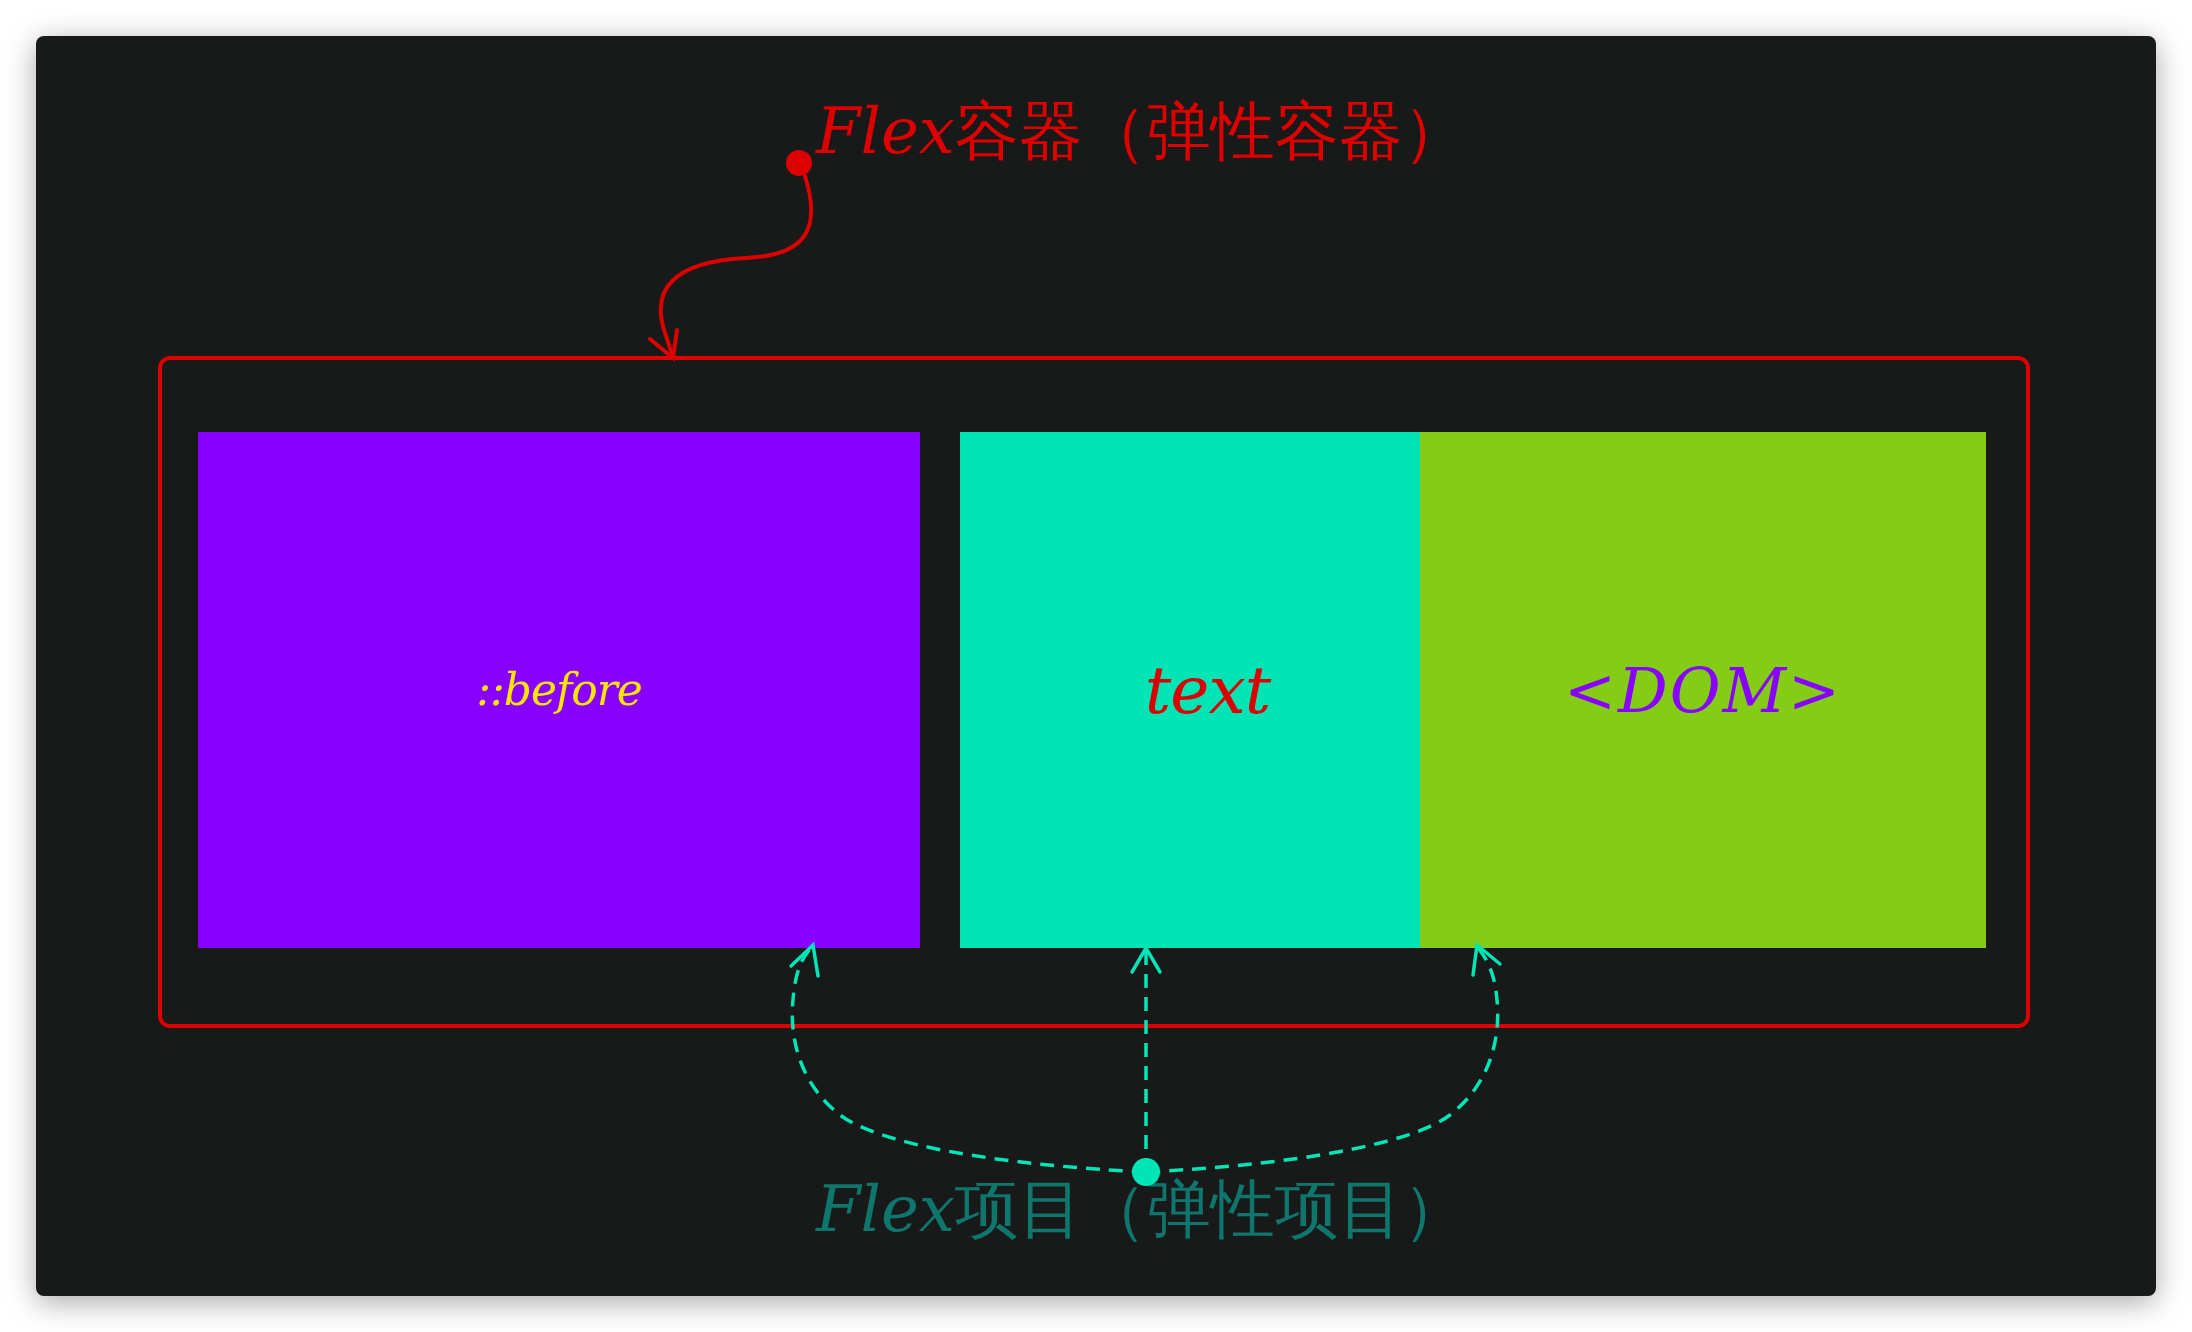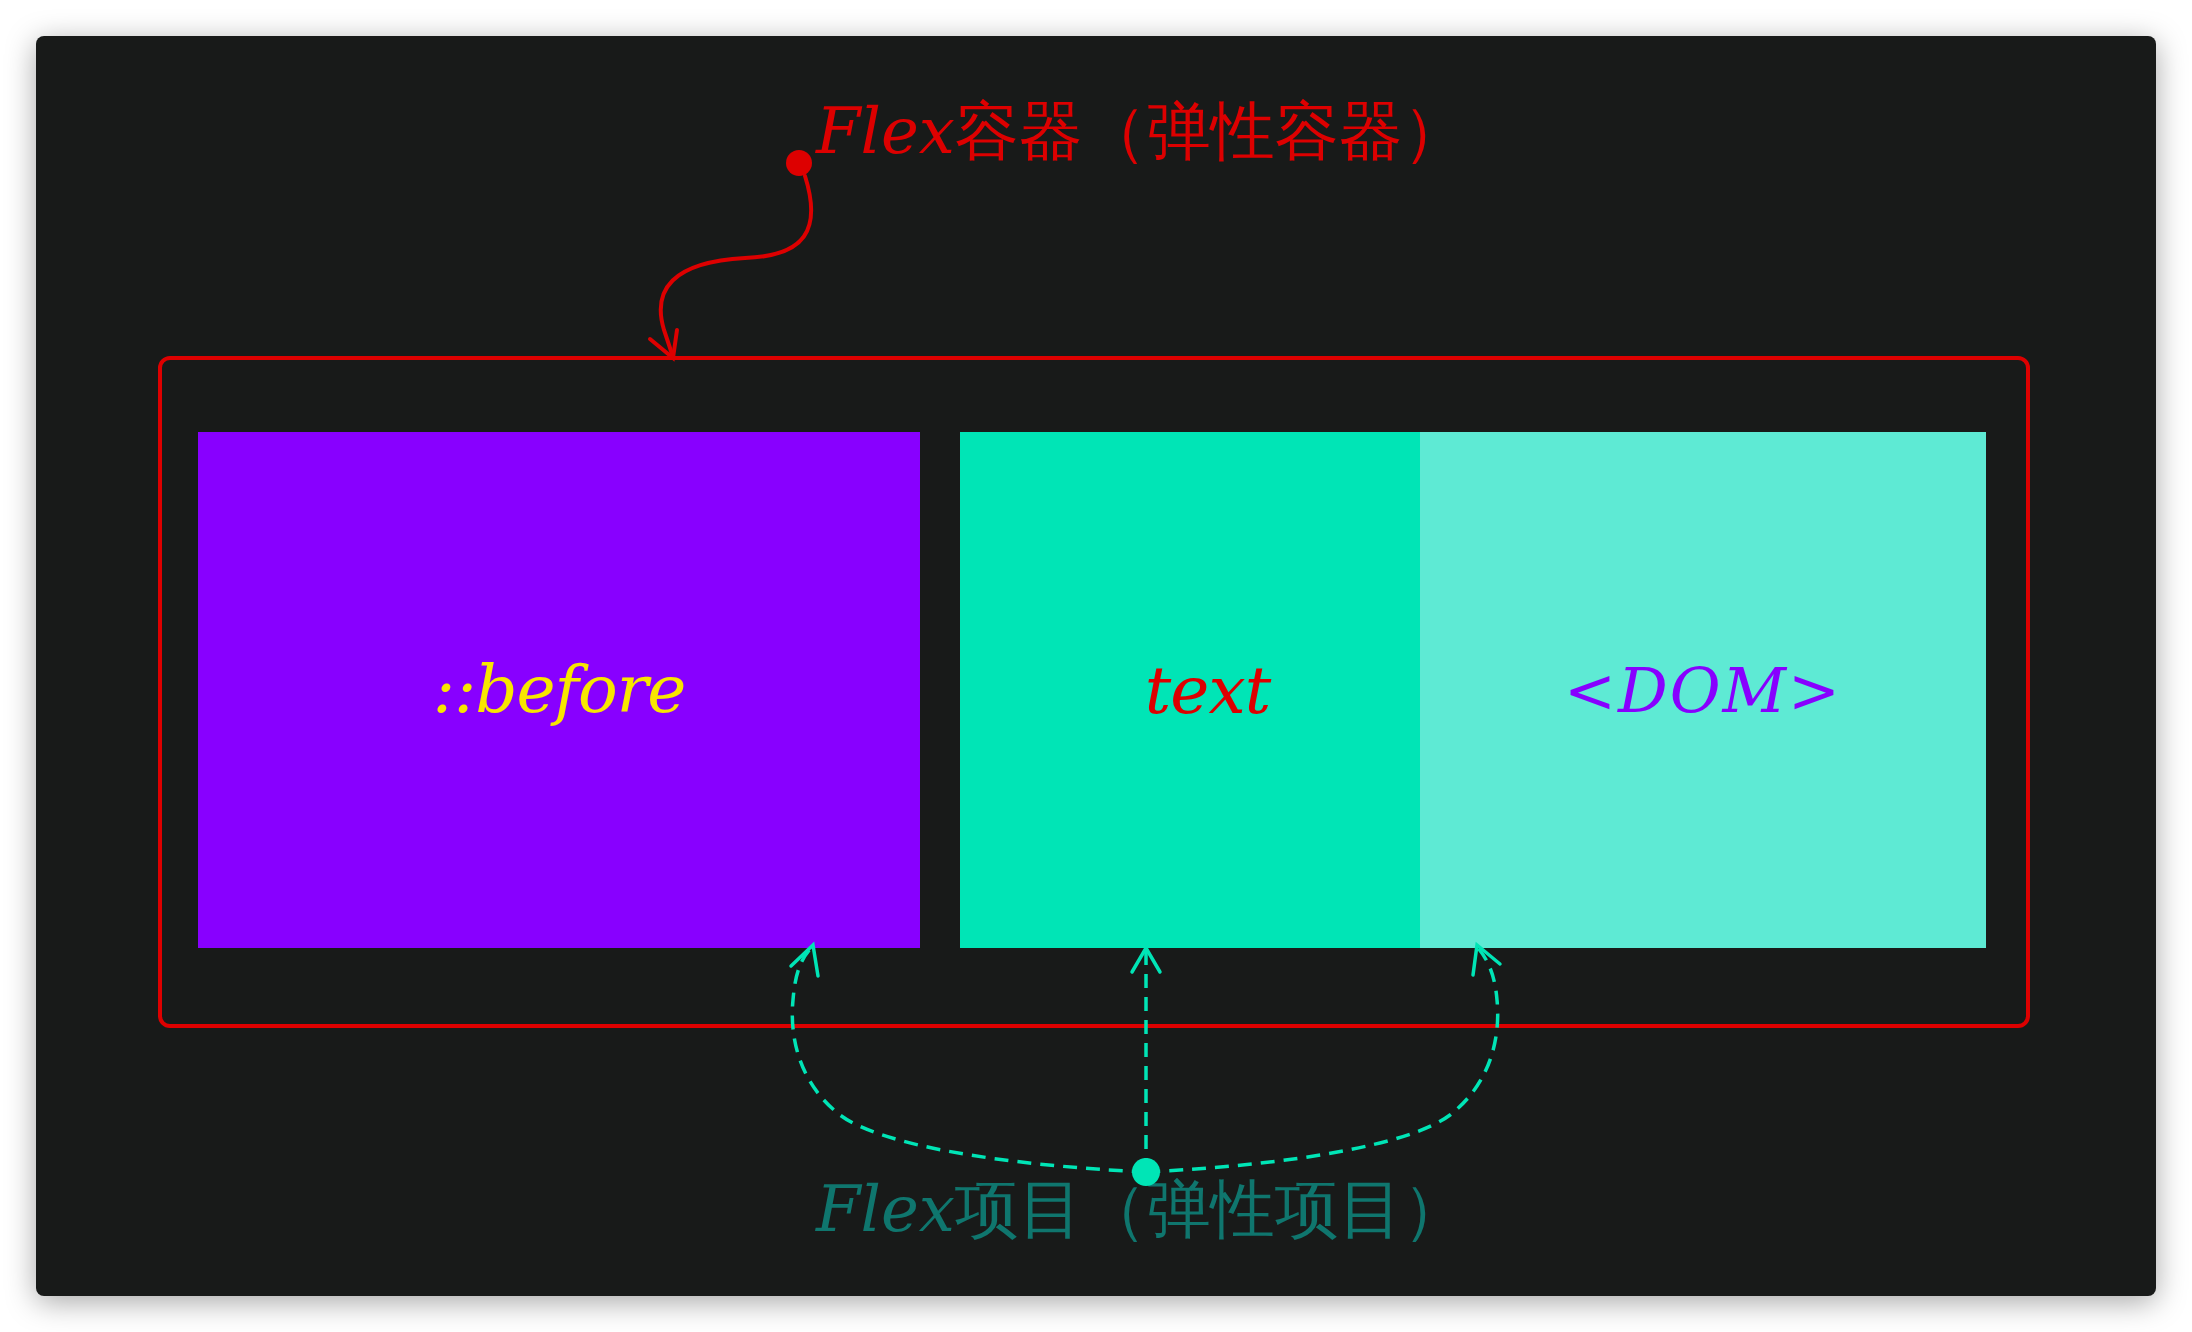--- a/index.html
+++ b/index.html
@@ -28,22 +28,22 @@
     .item {
       position: absolute;
       top: 432px; height: 516px;
       display: flex; flex-direction: column;
       align-items: center; justify-content: center;
       font-family: "DejaVu Serif", serif;
       font-style: italic;
     }
     .item-purple { left: 198px; width: 722px; background: #8800ff; color: #f8e600; }
     .item-teal { left: 960px; width: 495px; background: #00e5b6; color: #dd0000; }
-    .item-yellow { left: 1420px; width: 566px; background: #5eead4; color: #8800ff; }
-    .item-purple .line { font-size: 66px; line-height: 128px; letter-spacing: -1px; }
+    .item-yellow { left: 1420px; width: 566px; background: #84cc16; color: #8800ff; }
+    .item-purple .line { font-size: 44px; line-height: 128px; letter-spacing: -1px; }
     .item-teal .line { font-size: 66px; letter-spacing: -1px; }
     .item-yellow .line { font-size: 62px; letter-spacing: 2px; }
 
     .label {
       position: absolute;
       left: 780px; width: 740px;
       font-size: 64px;
       white-space: nowrap;
       font-family: "DejaVu Serif", serif;
     }

